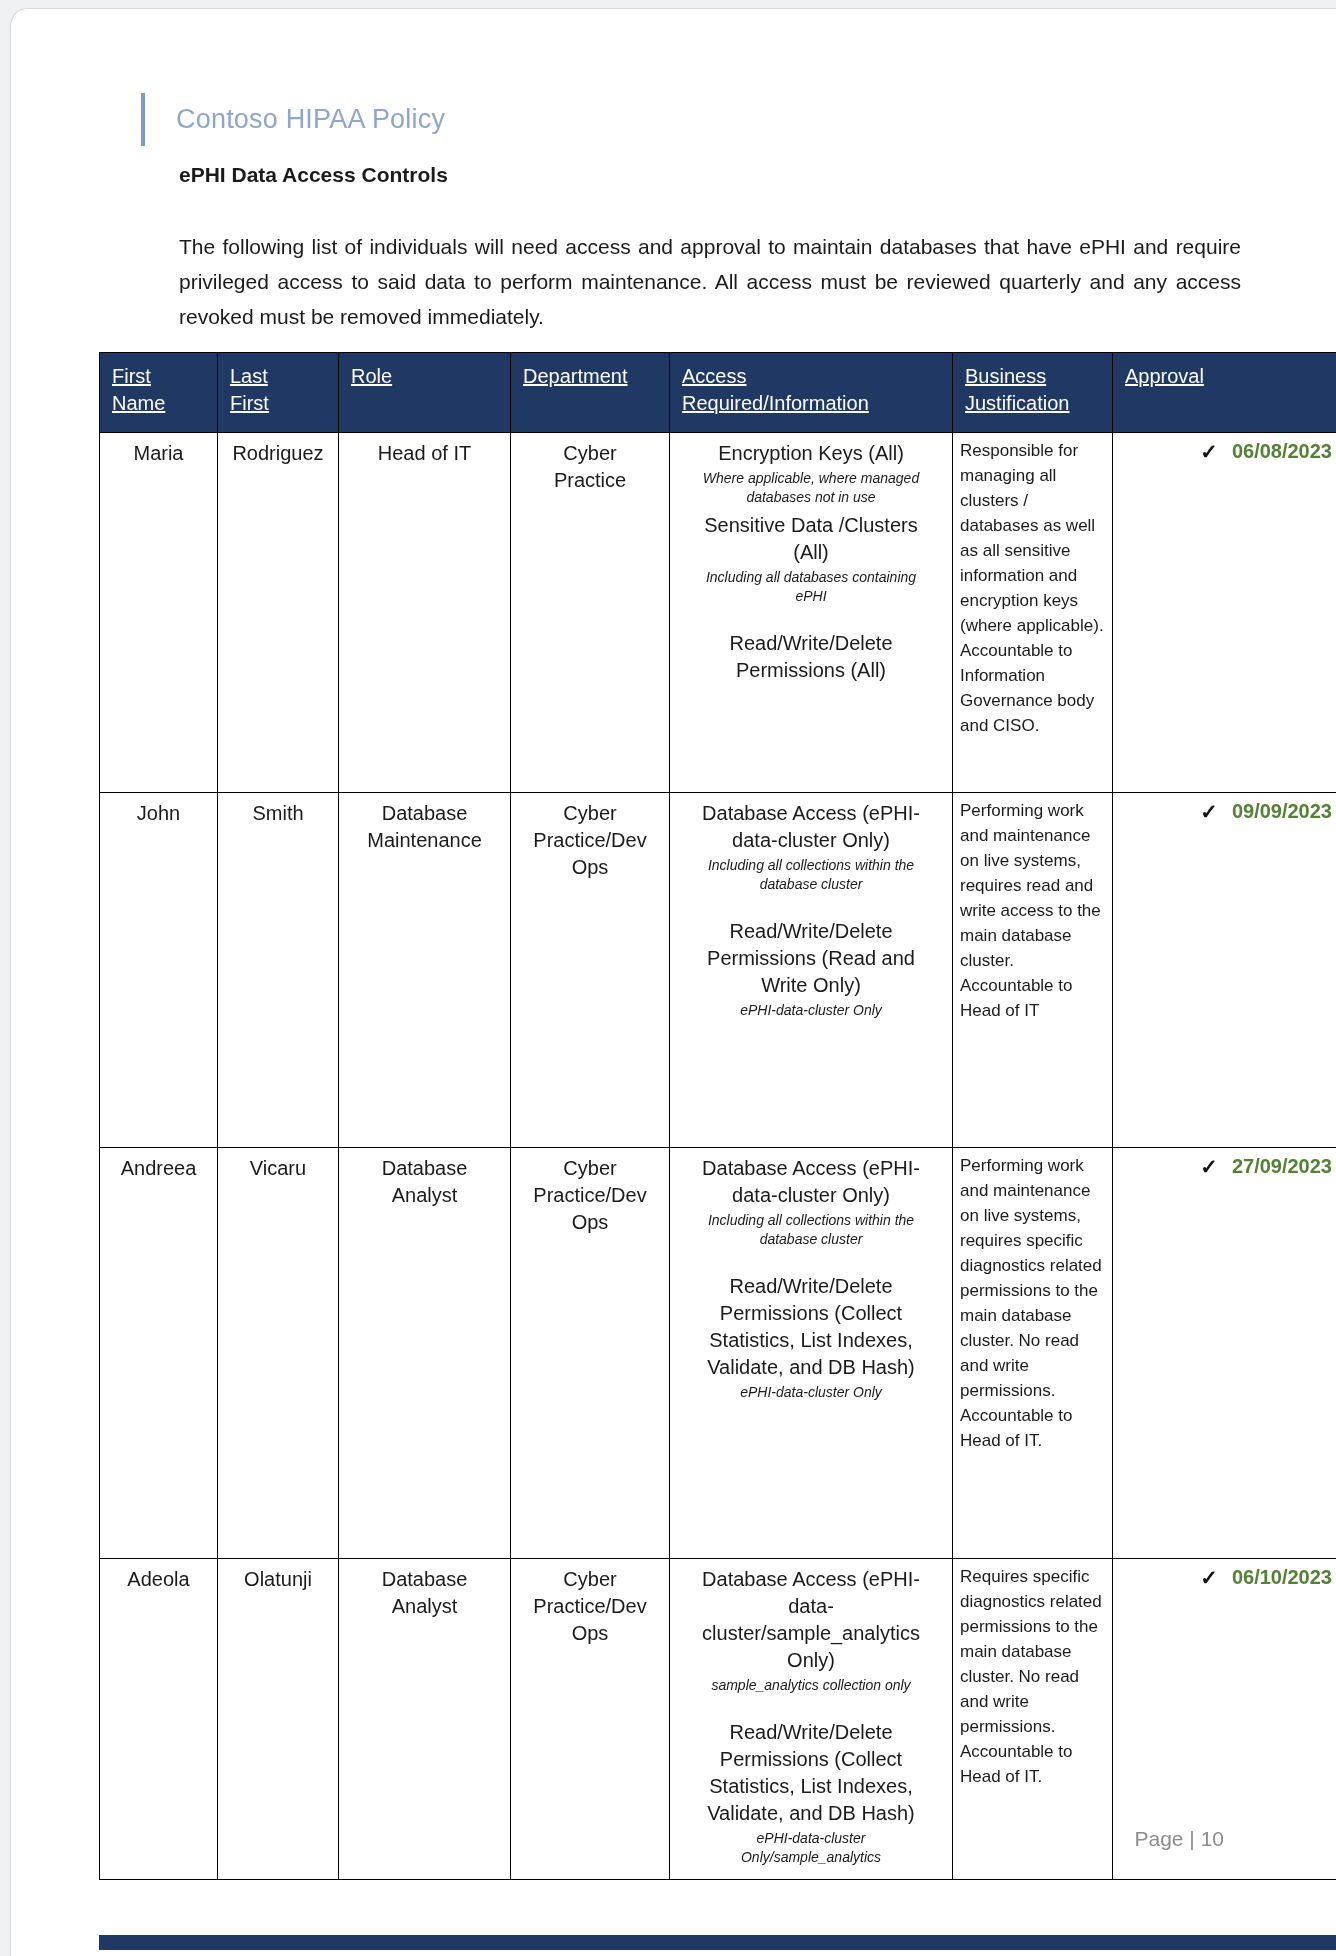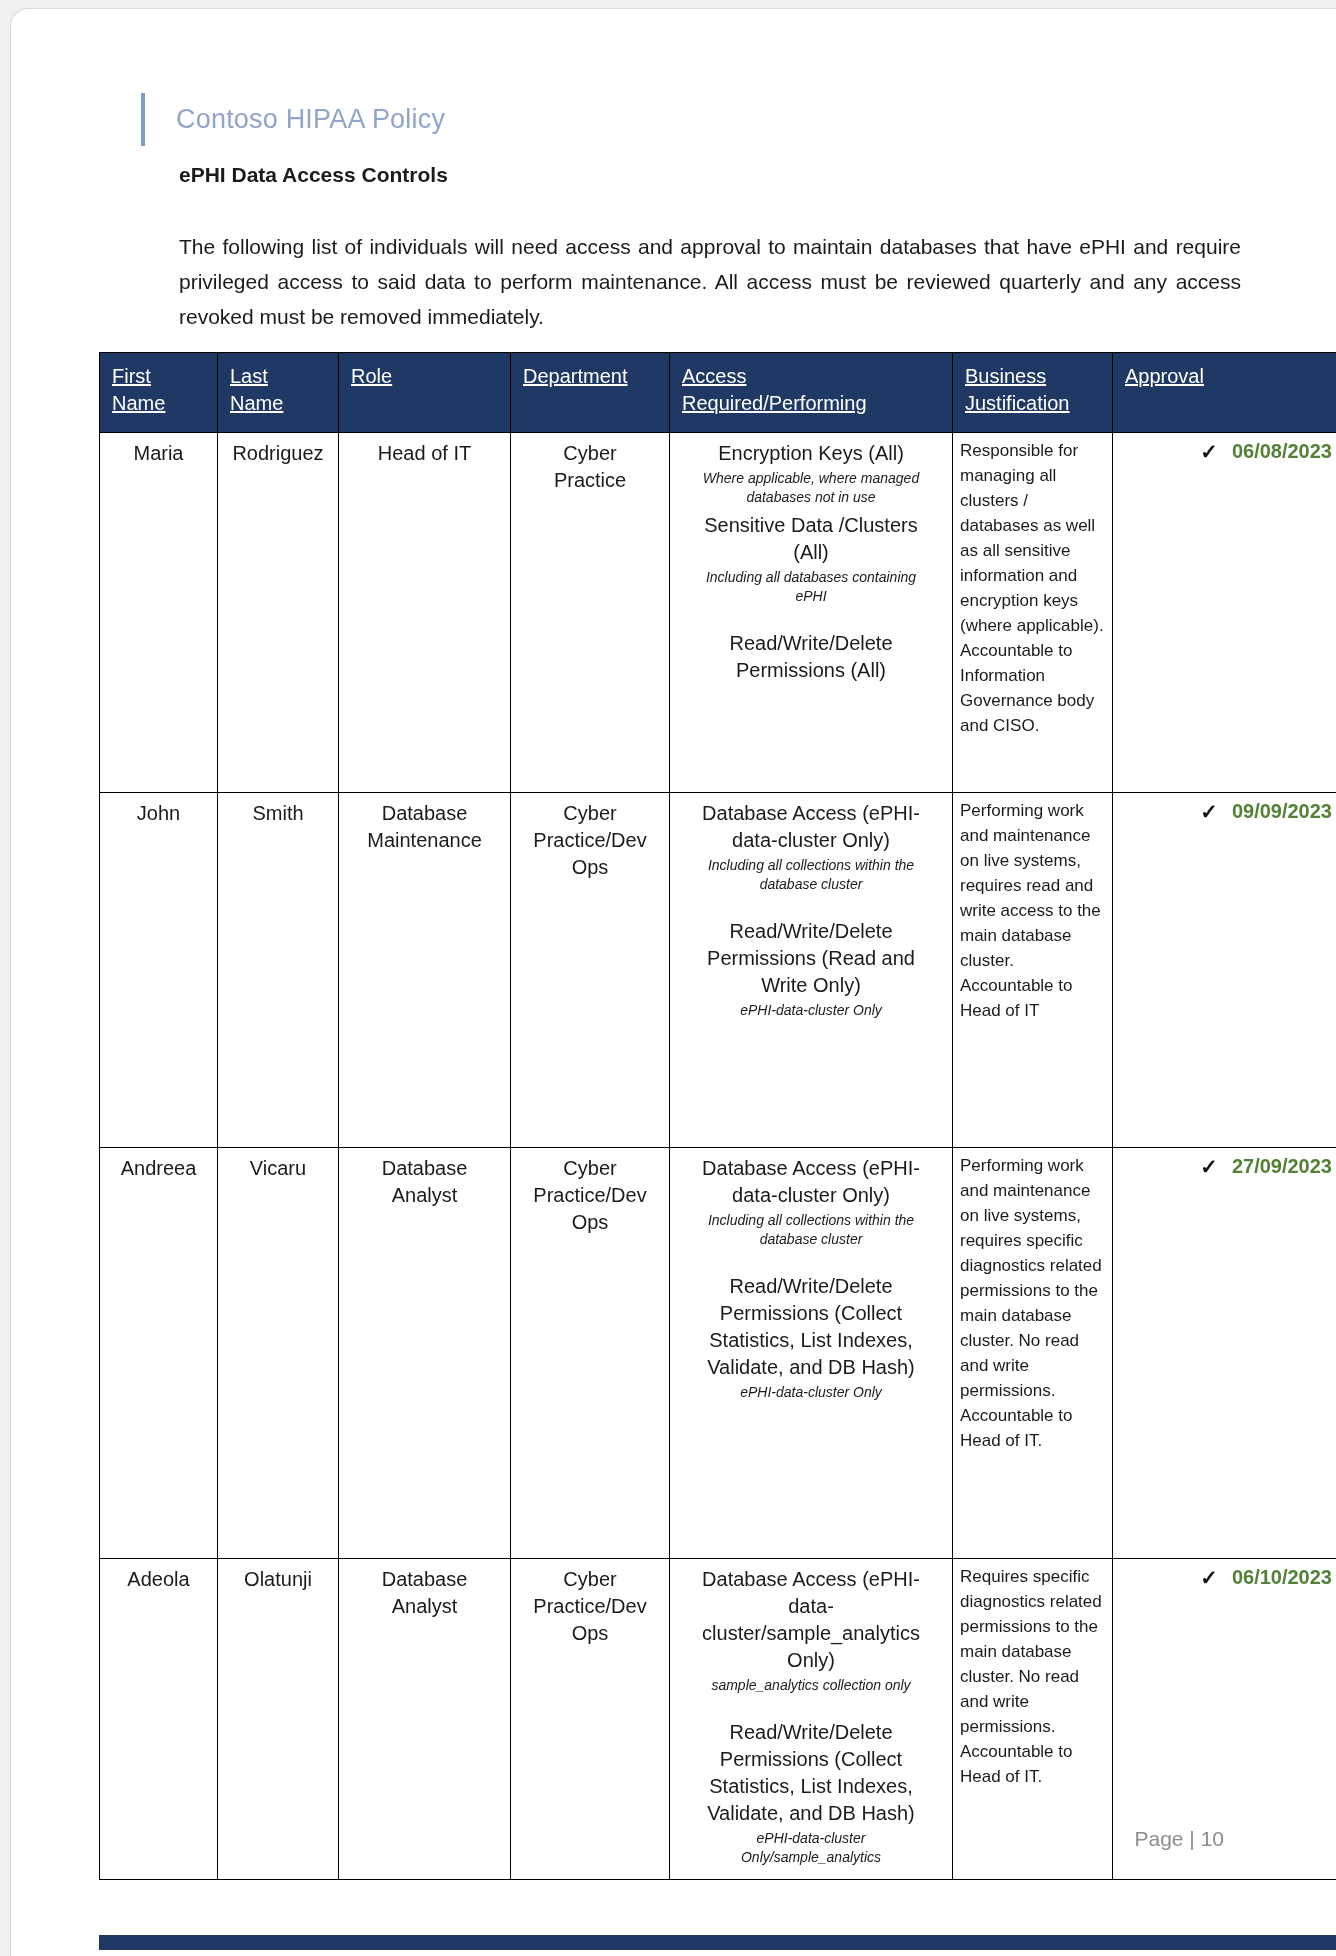--- a/index.html
+++ b/index.html
@@ -87,25 +87,25 @@
       <col style="width:159px">
         <col style="width:283px">
         <col style="width:160px">
       <col style="width:233px">
     </colgroup>
     <thead>
       <tr>
           <th>First
 Name</th>
           <th>Last
-Name</th>
+First</th>
           <th>Role</th>
           <th>Department</th>
           <th>Access
-Required/Performing</th>
+Required/Information</th>
           <th>Business
 Justification</th>
           <th>Approval</th>
         </tr>
     </thead>
     <tbody>
         <tr class="row-0">
           <td class="center">Maria</td>
           <td class="center">Rodriguez</td>
           <td class="center">Head of IT</td>

